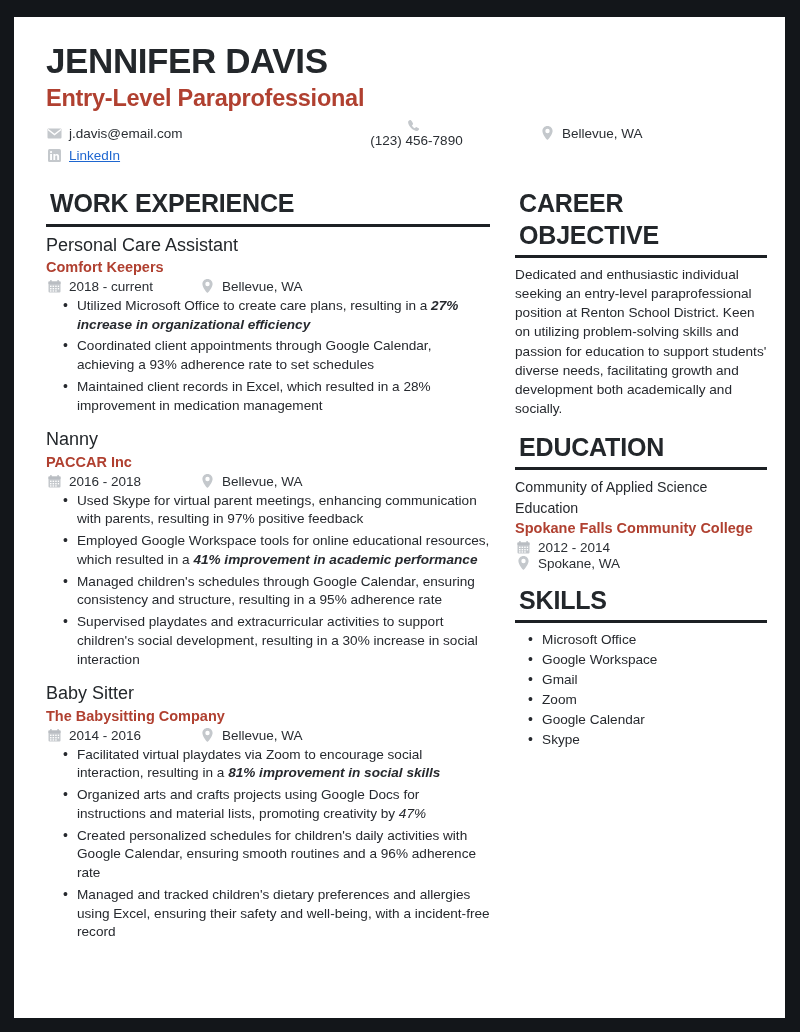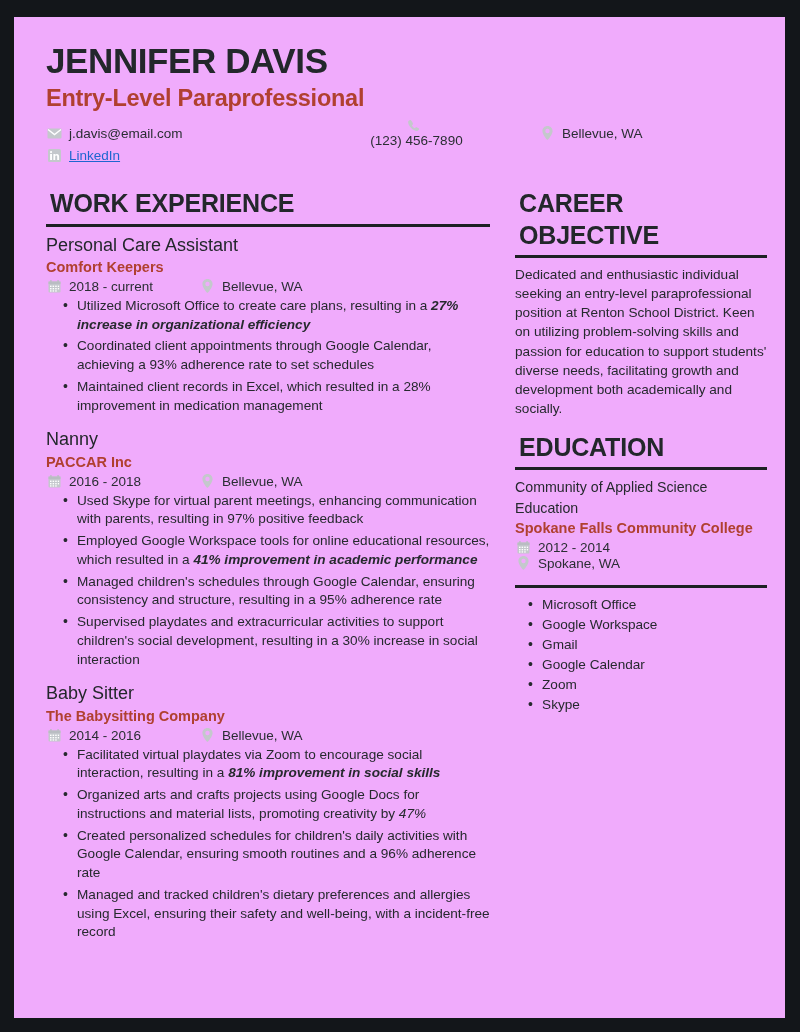--- a/index.html
+++ b/index.html
@@ -12,21 +12,21 @@
     height: 1032px;
     font-family: "Liberation Sans", sans-serif;
     overflow: hidden;
   }
   .page {
     position: absolute;
     left: 14px;
     top: 17px;
     width: 771px;
     height: 1001px;
-    background: #f0abfc;
+    background: #ffffff;
     box-sizing: border-box;
     padding: 16px 18px 0 18px;
   }
   .header { padding: 8px 0 0 14px; }
   .name {
     font-size: 35px;
     font-weight: bold;
     letter-spacing: -0.4px;
     color: #23272b;
     line-height: 1.12;
@@ -437,26 +437,27 @@
               <svg width="11" height="14" viewBox="0 0 11 14">
                   <path d="M5.5 0C2.6 0 .4 2.2.4 5c0 3.5 4.3 8.4 4.5 8.6.3.3.8.3 1.1 0 .2-.2 4.6-5.1 4.6-8.6C10.6 2.2 8.4 0 5.5 0zm0 7.2A2.2 2.2 0 1 1 5.5 2.8a2.2 2.2 0 0 1 0 4.4z" fill="#c4c8cc"></path>
                 </svg>
             </span>
             <span>Spokane, WA</span>
           </div>
         </div>
       </div>
 
       <div class="sec-block skills">
+        <h2 class="sec-title">SKILLS</h2>
         <div class="sec-rule"></div>
         <ul class="skills-list" id="skills-container">
             <li>Microsoft Office</li>
             <li>Google Workspace</li>
             <li>Gmail</li>
+            <li>Zoom</li>
             <li>Google Calendar</li>
-            <li>Zoom</li>
             <li>Skype</li>
           </ul>
       </div>
 
     </div>
   </div>
 </div>
 
 </body></html>

